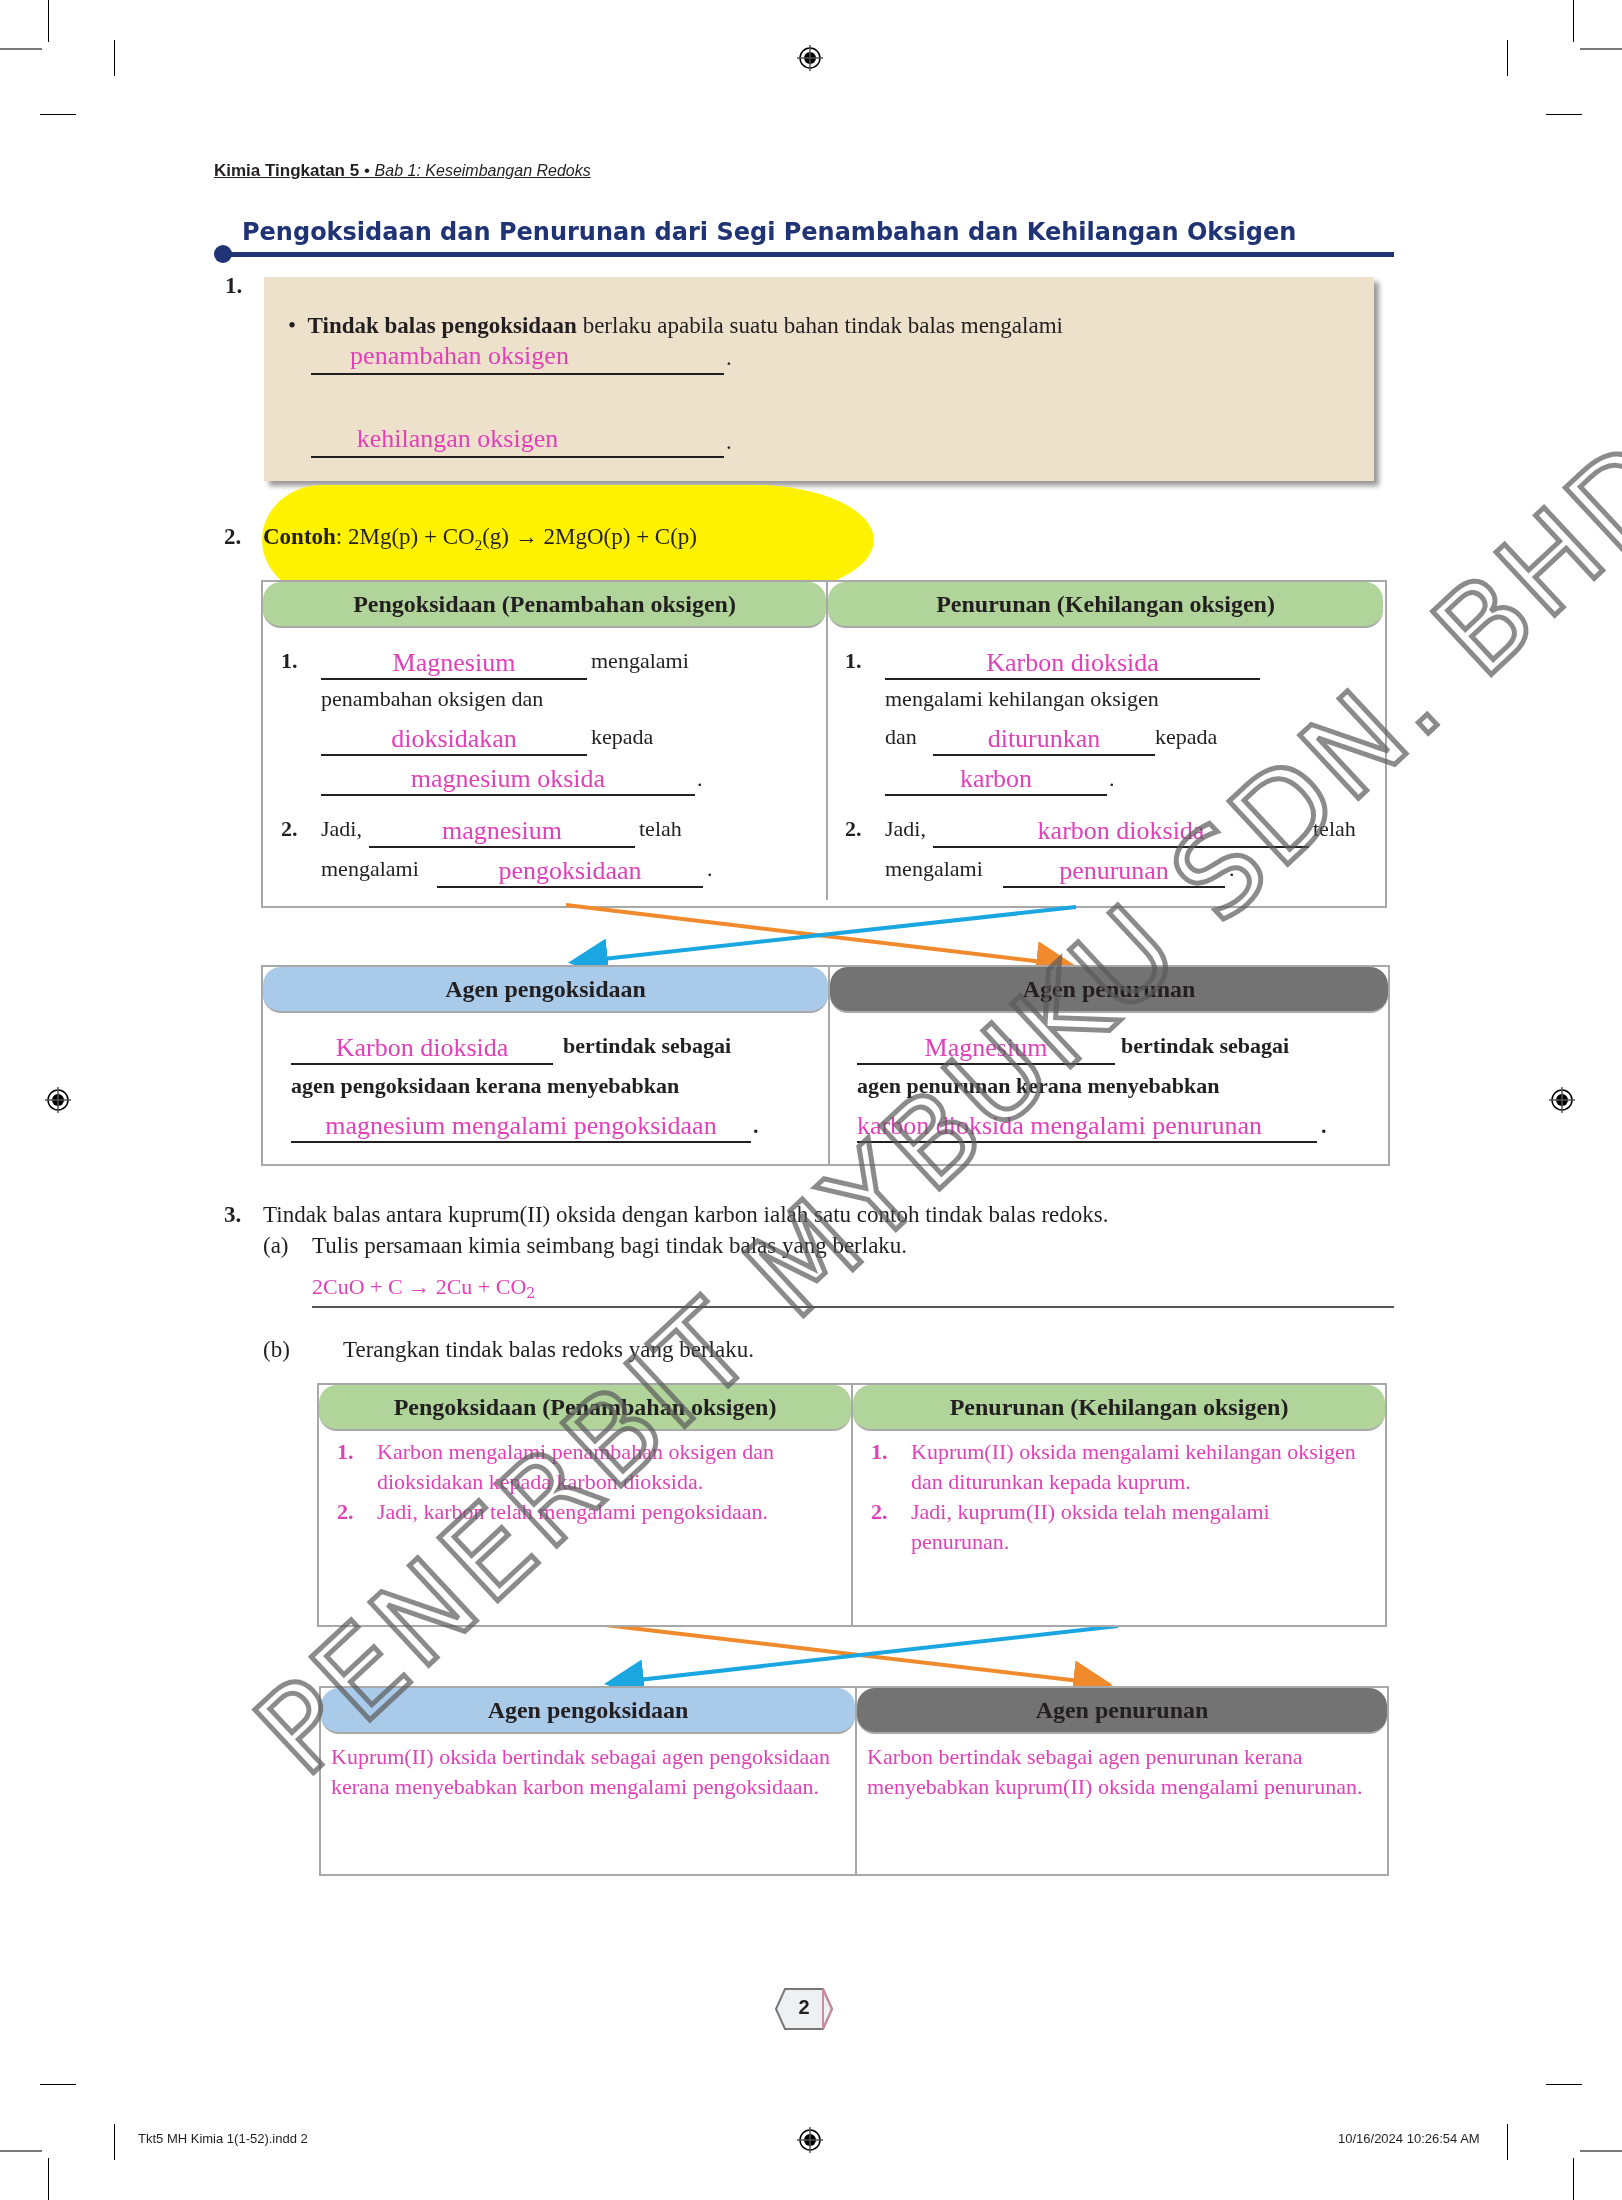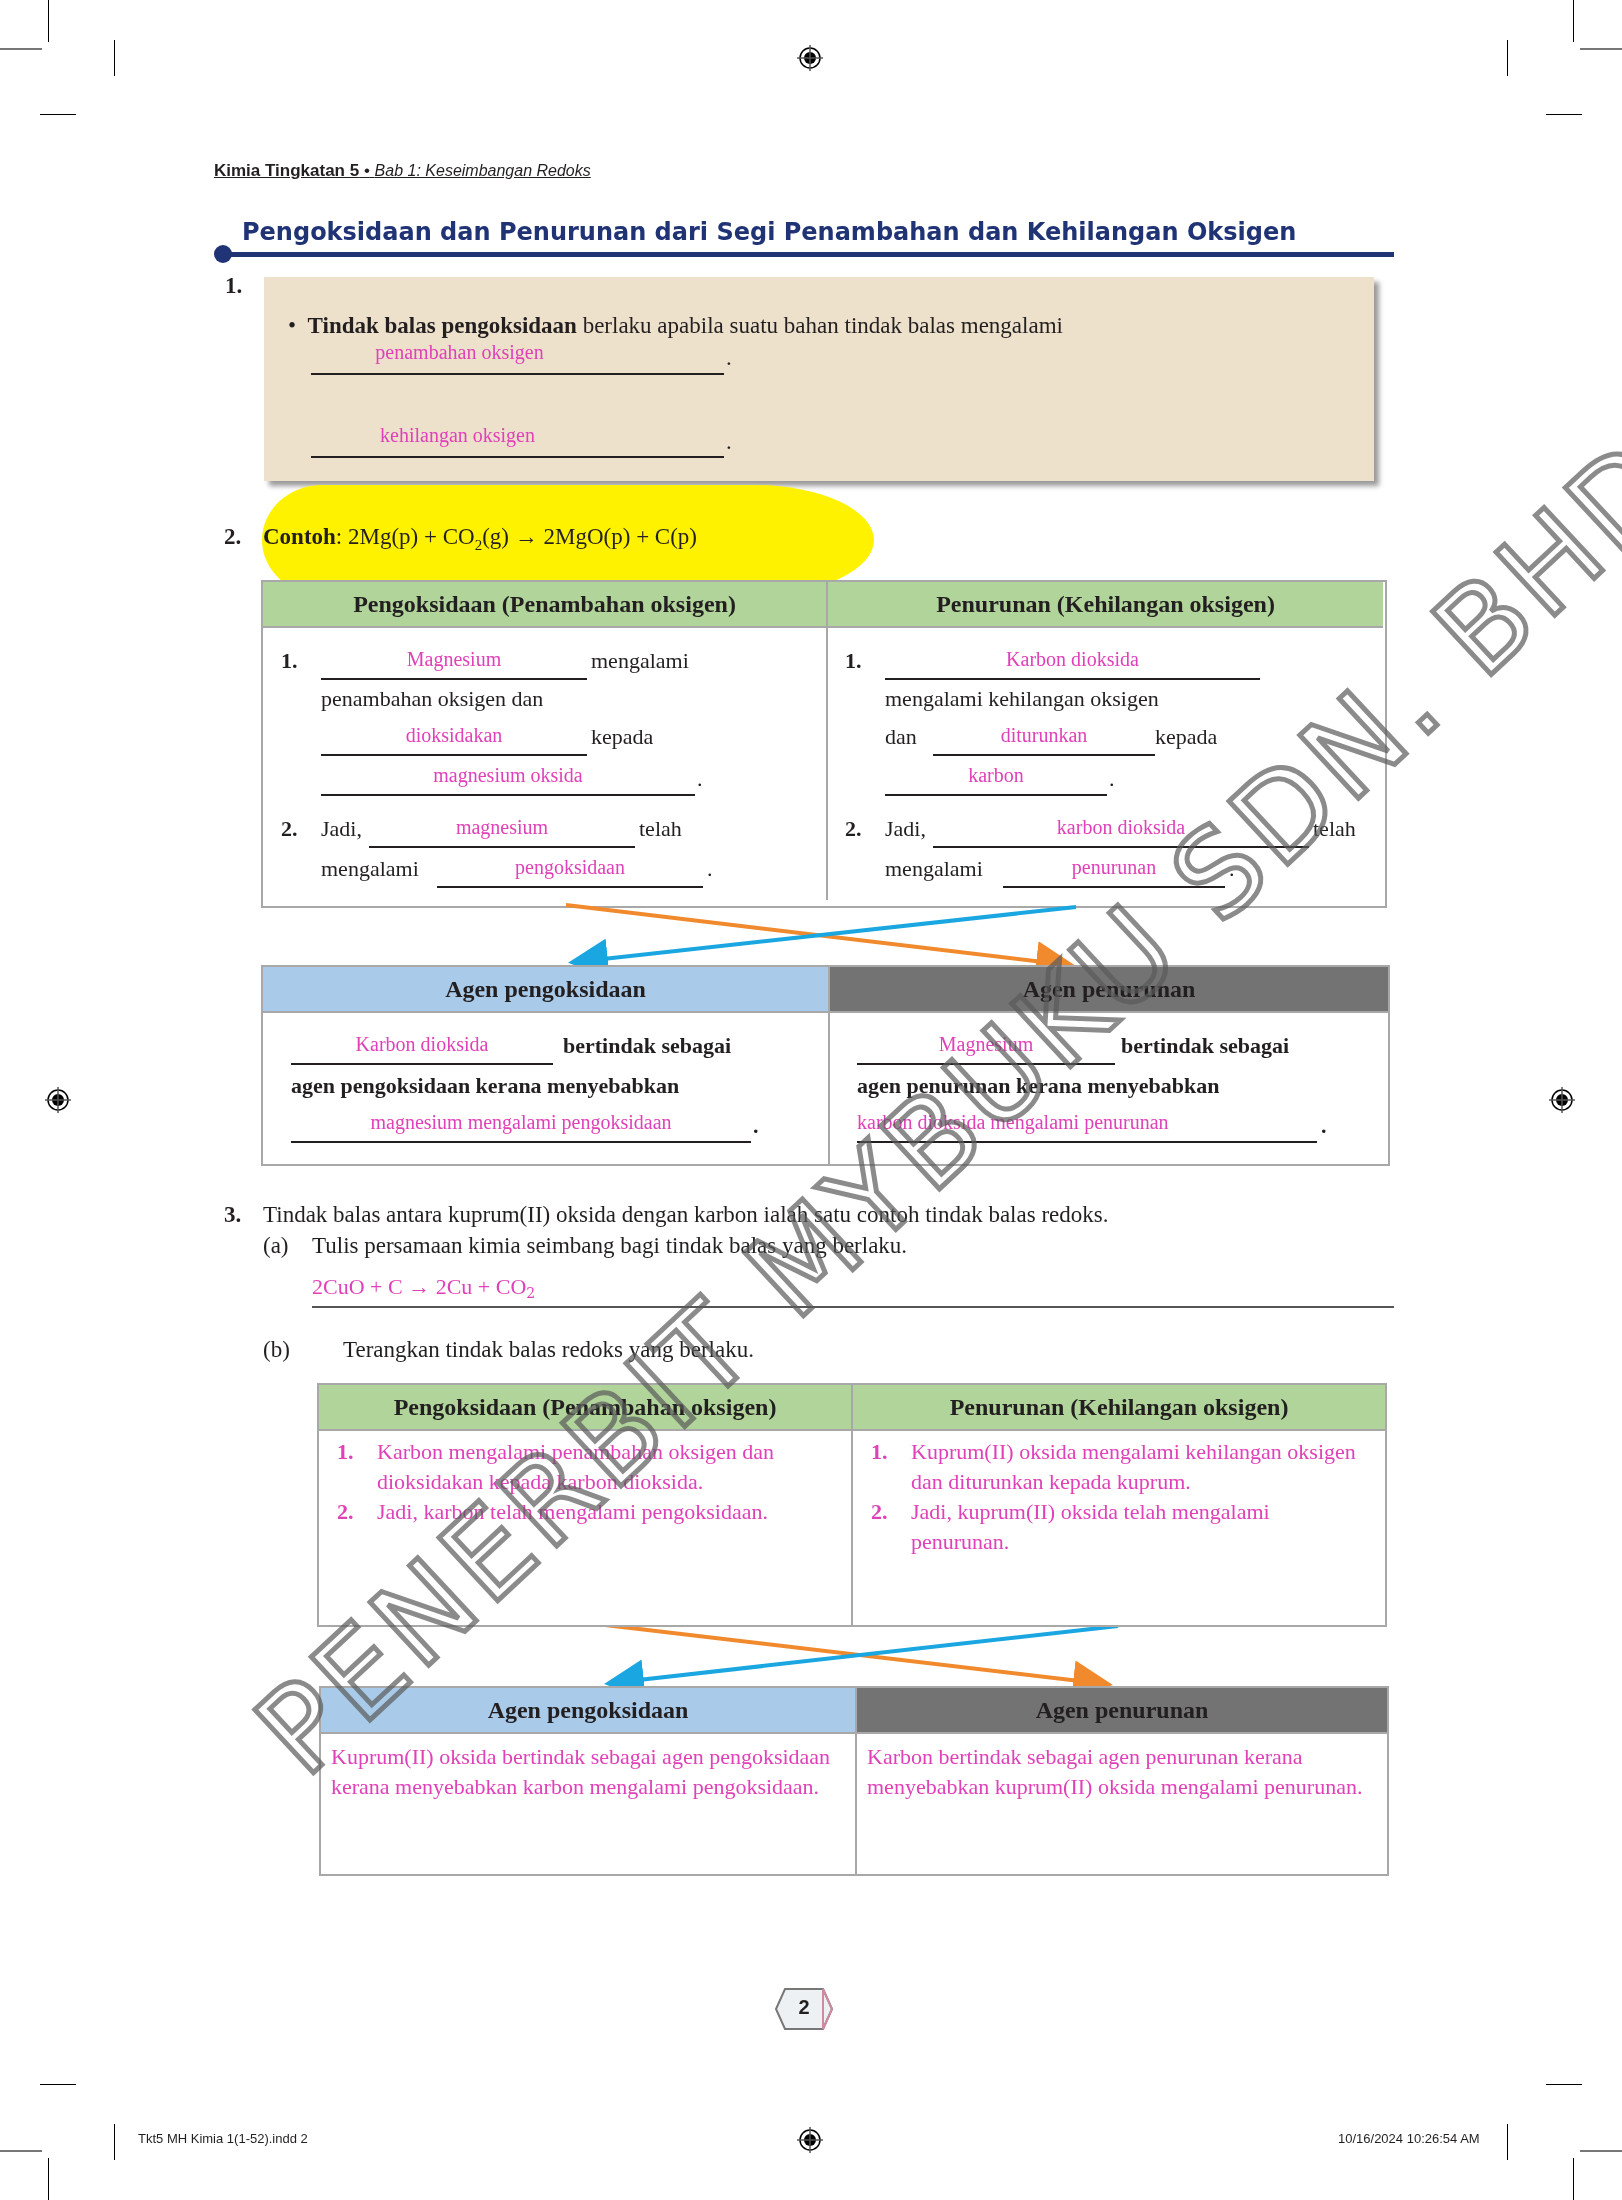--- a/index.html
+++ b/index.html
@@ -11,26 +11,26 @@
   .running { left: 214px; top: 161px; font-family: "Liberation Sans", sans-serif; font-size: 17px; text-decoration: underline; }
   .running b { font-weight: bold; }
   .running i { font-style: italic; font-size: 16px; }
   .sec-title { left: 242px; top: 218px; font-family: "DejaVu Sans", sans-serif; font-weight: bold; font-size: 24px; color: #1f3375; }
   .sec-line { left: 222px; top: 252px; width: 1172px; height: 5px; background: #1f3375; }
   .sec-dot { left: 214px; top: 245px; width: 18px; height: 18px; border-radius: 50%; background: #1f3375; }
   .qnum { font-family: "Liberation Serif", serif; font-weight: bold; font-size: 23px; }
   .box1 { left: 264px; top: 277px; width: 1110px; height: 204px; background: #ede1cc; box-shadow: 5px 5px 5px #9a9a9a; }
   .bullet-line { position: absolute; left: 24px; font-size: 23px; font-family: "Liberation Serif", serif; }
   .bullet-line b { font-weight: bold; }
-  .blank { position: absolute; border-bottom: 2px solid #231f20; text-align: center; color: #e040b8; font-family: "Liberation Serif", serif; font-size: 20px; }
+  .blank { position: absolute; border-bottom: 2px solid #231f20; text-align: center; color: #e040b8; font-family: "Liberation Serif", serif; font-size: 26px; }
   .pink { color: #e040b8; }
   .highlight { left: 262px; top: 485px; width: 612px; height: 110px; background: #fff200; border-radius: 60px 120px 120px 60px / 55px 55px 55px 55px; }
   .eq { font-family: "Liberation Serif", serif; font-size: 23px; }
   .tbl { position: absolute; border: 2px solid #a8a8a8; background: #fff; }
-  .th-green { background: #b0d49a; height: 44px; border-bottom: 2px solid #a8a8a8; font-family: "Liberation Serif", serif; font-weight: bold; font-size: 24px; text-align: center; line-height: 44px; }
+  .th-green { background: #b0d49a; height: 44px; border-bottom: 2px solid #a8a8a8; font-family: "Liberation Serif", serif; font-weight: bold; font-size: 24px; text-align: center; line-height: 44px; border-radius: 18px; }
   .th-blue { background: #a9cbe9; }
   .th-orange { background: #737373; }
   .cell { position: absolute; font-family: "Liberation Serif", serif; font-size: 22px; }
   .pinktext { color: #e040b8; font-family: "Liberation Serif", serif; font-size: 22px; line-height: 30px; }
   .watermark { left: 180px; top: 1070px; font-family: "DejaVu Sans", sans-serif; font-size: 118px; color: transparent;
                -webkit-text-stroke: 5px rgba(90,90,90,0.7); transform: rotate(-45deg); transform-origin: left top; white-space: nowrap; letter-spacing: 6px; }
   .footer { font-family: "Liberation Sans", sans-serif; font-size: 13px; }
   .pageno { left: 775px; top: 1988px; width: 58px; height: 42px; }
 </style>
 </head>

